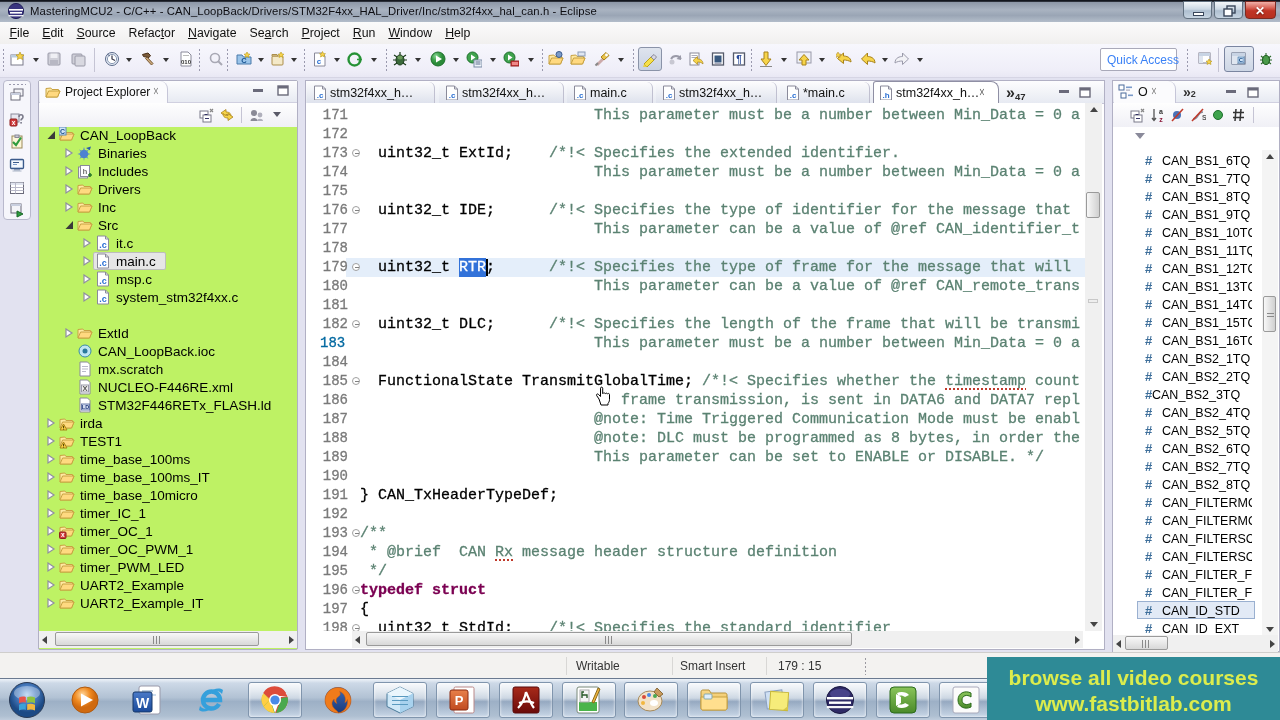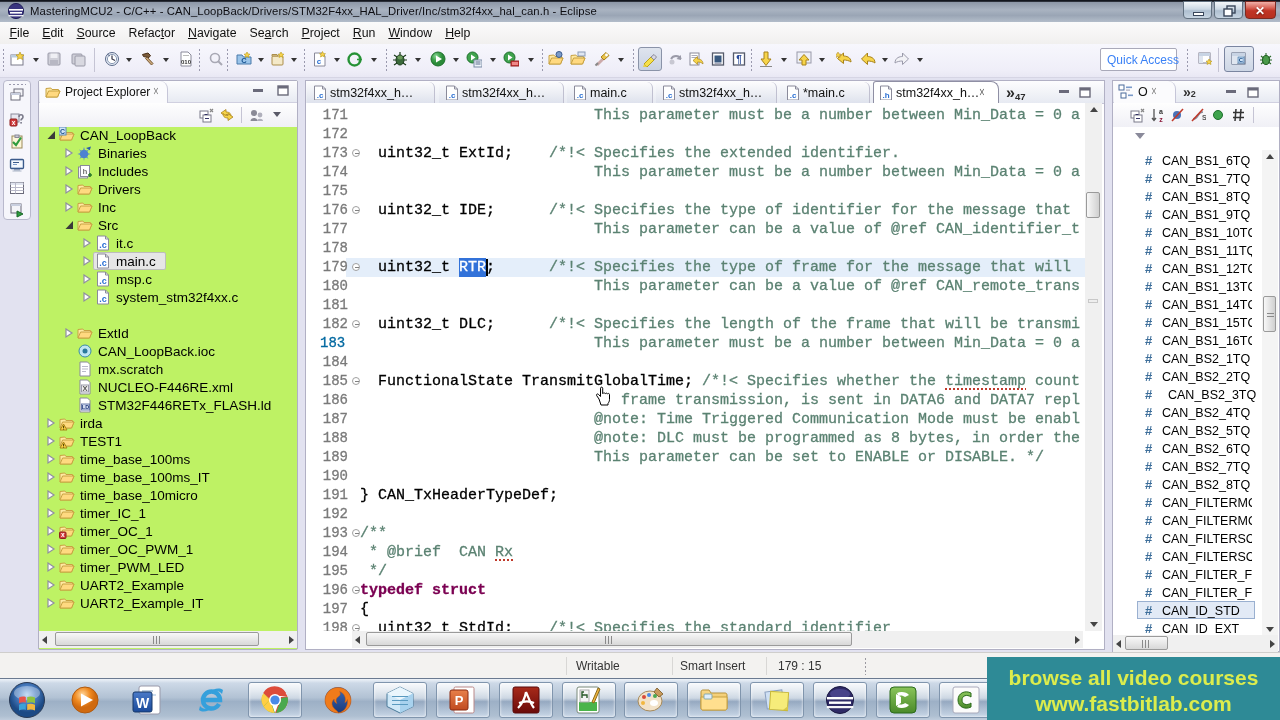--- a/index.html
+++ b/index.html
@@ -639,20 +639,21 @@
     <div class="code a" style="left:54.0px;top:383px;color:#000">}&nbsp;CAN_TxHeaderTypeDef;</div>
     <div class="lnum a" style="left:14px;top:402px;width:28px;text-align:right;color:#7a7a7a;font-size:14px">192</div>
     <div class="lnum a" style="left:14px;top:421px;width:28px;text-align:right;color:#7a7a7a;font-size:14px">193</div>
     <div class="a" style="left:46px;top:426px;width:8px;height:8px;border:1px solid #a0a0a0;border-radius:50%;background:#fff">
       <div class="a" style="left:1.5px;top:3px;width:4px;height:1px;background:#808080"></div>
     </div>
     <div class="code a cmt" style="left:54.0px;top:421px">/**</div>
     <div class="lnum a" style="left:14px;top:440px;width:28px;text-align:right;color:#7a7a7a;font-size:14px">194</div>
     <div class="code a cmt" style="left:63.0px;top:440px">*&nbsp;@brief&nbsp;&nbsp;CAN&nbsp;</div>
     <div class="code a cmt sq" style="left:189.0px;top:440px">Rx</div>
+    <div class="code a cmt" style="left:207.0px;top:440px">&nbsp;message&nbsp;header&nbsp;structure&nbsp;definition</div>
     <div class="lnum a" style="left:14px;top:459px;width:28px;text-align:right;color:#7a7a7a;font-size:14px">195</div>
     <div class="code a cmt" style="left:63.0px;top:459px">*/</div>
     <div class="lnum a" style="left:14px;top:478px;width:28px;text-align:right;color:#7a7a7a;font-size:14px">196</div>
     <div class="a" style="left:46px;top:483px;width:8px;height:8px;border:1px solid #a0a0a0;border-radius:50%;background:#fff">
       <div class="a" style="left:1.5px;top:3px;width:4px;height:1px;background:#808080"></div>
     </div>
     <div class="code a kw" style="left:54.0px;top:478px">typedef&nbsp;struct</div>
     <div class="lnum a" style="left:14px;top:497px;width:28px;text-align:right;color:#7a7a7a;font-size:14px">197</div>
     <div class="code a" style="left:54.0px;top:497px;color:#000">{</div>
     <div class="lnum a" style="left:14px;top:516px;width:28px;text-align:right;color:#7a7a7a;font-size:14px">198</div>
@@ -775,21 +776,21 @@
     <div class="oline" style="left:0;top:200px;width:150px">
       <div class="a" style="left:32px;top:1px;font-weight:bold;color:#3d6e9a;font-size:13px">#</div>
       <div class="a" style="left:49px;top:2px;width:90px;overflow:hidden">CAN_BS2_1TQ</div>
     </div>
     <div class="oline" style="left:0;top:218px;width:150px">
       <div class="a" style="left:32px;top:1px;font-weight:bold;color:#3d6e9a;font-size:13px">#</div>
       <div class="a" style="left:49px;top:2px;width:90px;overflow:hidden">CAN_BS2_2TQ</div>
     </div>
     <div class="oline" style="left:0;top:236px;width:150px">
       <div class="a" style="left:32px;top:1px;font-weight:bold;color:#3d6e9a;font-size:13px">#</div>
-      <div class="a" style="left:55px;top:2px;width:90px;overflow:hidden">CAN_BS2_3TQ</div>
+      <div class="a" style="left:39px;top:2px;width:90px;overflow:hidden">CAN_BS2_3TQ</div>
     </div>
     <div class="oline" style="left:0;top:254px;width:150px">
       <div class="a" style="left:32px;top:1px;font-weight:bold;color:#3d6e9a;font-size:13px">#</div>
       <div class="a" style="left:49px;top:2px;width:90px;overflow:hidden">CAN_BS2_4TQ</div>
     </div>
     <div class="oline" style="left:0;top:272px;width:150px">
       <div class="a" style="left:32px;top:1px;font-weight:bold;color:#3d6e9a;font-size:13px">#</div>
       <div class="a" style="left:49px;top:2px;width:90px;overflow:hidden">CAN_BS2_5TQ</div>
     </div>
     <div class="oline" style="left:0;top:290px;width:150px">

